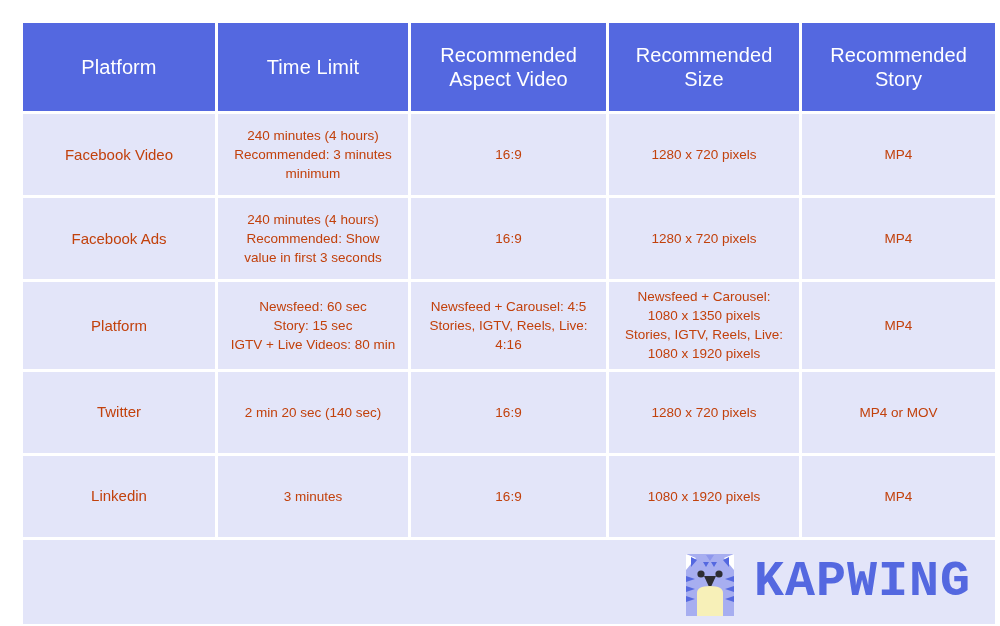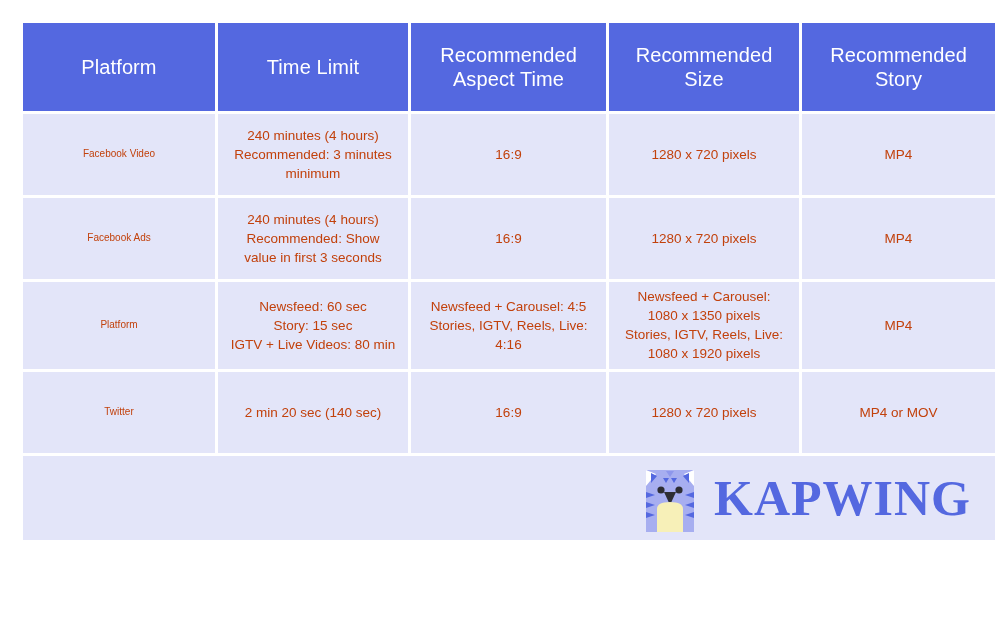--- a/index.html
+++ b/index.html
@@ -58,21 +58,21 @@
     color: #c2410c;
     height: 81px;
     font-size: 13.5px;
     font-weight: 400;
     line-height: 1.42;
     text-align: center;
     vertical-align: middle;
     padding: 5px 9px;
   }
 
-  tbody td.platform-cell { font-size: 10px; }
+  tbody td.platform-cell { font-size: 15px; }
 
   .cell-lines { display: block; }
   .cell-lines span { display: block; white-space: nowrap; }
 
   
   tfoot td {
     background: #E3E5F9;
     height: 84px;
     padding: 0;
     vertical-align: middle;
@@ -88,21 +88,21 @@
   }
 
   .logo-mark { width: 56px; height: 68px; display: block; flex: 0 0 auto; }
 
   .logo-word {
     font-size: 50px;
     font-weight: 700;
     color: #5468E0;
     letter-spacing: 1px;
     line-height: 1;
-    font-family: Liberation Serif, serif;
+    font-family: Liberation Mono, monospace;
   }
 </style>
 </head>
 <body>
 
 <div id="page">
 
   <table id="spec-table">
     <colgroup>
       <col class="c-platform">
@@ -116,21 +116,21 @@
       <tr>
         <th>
           <span>Platform</span>
         </th>
         <th>
           <span>Time Limit</span>
         </th>
         <th>
           <span class="cell-lines">
             <span>Recommended</span>
-            <span>Aspect Time</span>
+            <span>Aspect Video</span>
           </span>
         </th>
         <th>
           <span class="cell-lines">
             <span>Recommended</span>
             <span>Size</span>
           </span>
         </th>
         <th>
           <span class="cell-lines">
@@ -251,20 +251,47 @@
             </span>
           </td>
           <td>
             <span class="cell-lines">
               <span>1280 x 720 pixels</span>
             </span>
           </td>
           <td>
             <span class="cell-lines">
               <span>MP4 or MOV</span>
+            </span>
+          </td>
+        </tr>
+        <tr>
+          <td class="platform-cell">
+            <span class="cell-lines">
+              <span>Linkedin</span>
+            </span>
+          </td>
+          <td>
+            <span class="cell-lines">
+              <span>3 minutes</span>
+            </span>
+          </td>
+          <td>
+            <span class="cell-lines">
+              <span>16:9</span>
+            </span>
+          </td>
+          <td>
+            <span class="cell-lines">
+              <span>1080 x 1920 pixels</span>
+            </span>
+          </td>
+          <td>
+            <span class="cell-lines">
+              <span>MP4</span>
             </span>
           </td>
         </tr>
       </tbody>
 
     <tfoot>
       <tr>
         <td colspan="5">
           <div class="logo-wrap">
             <svg class="logo-mark" viewBox="0 0 56 68">

